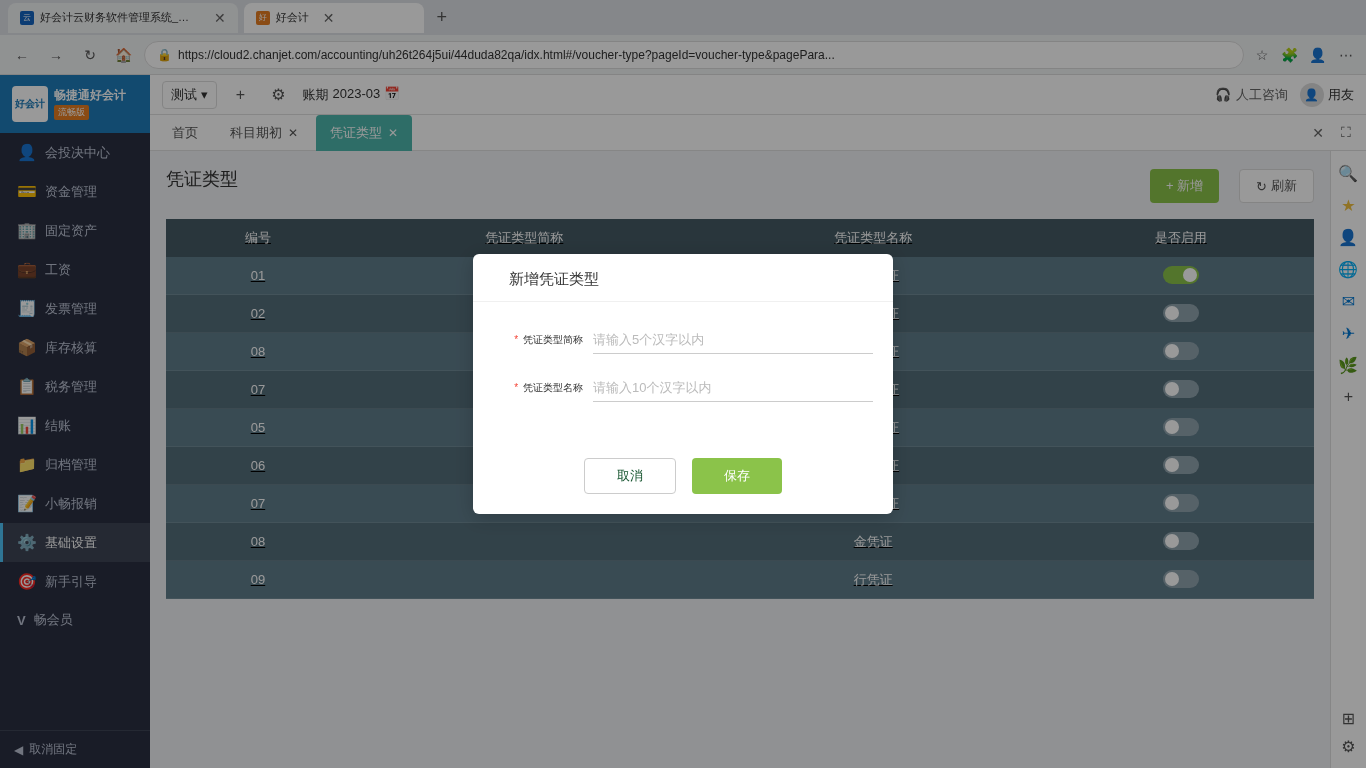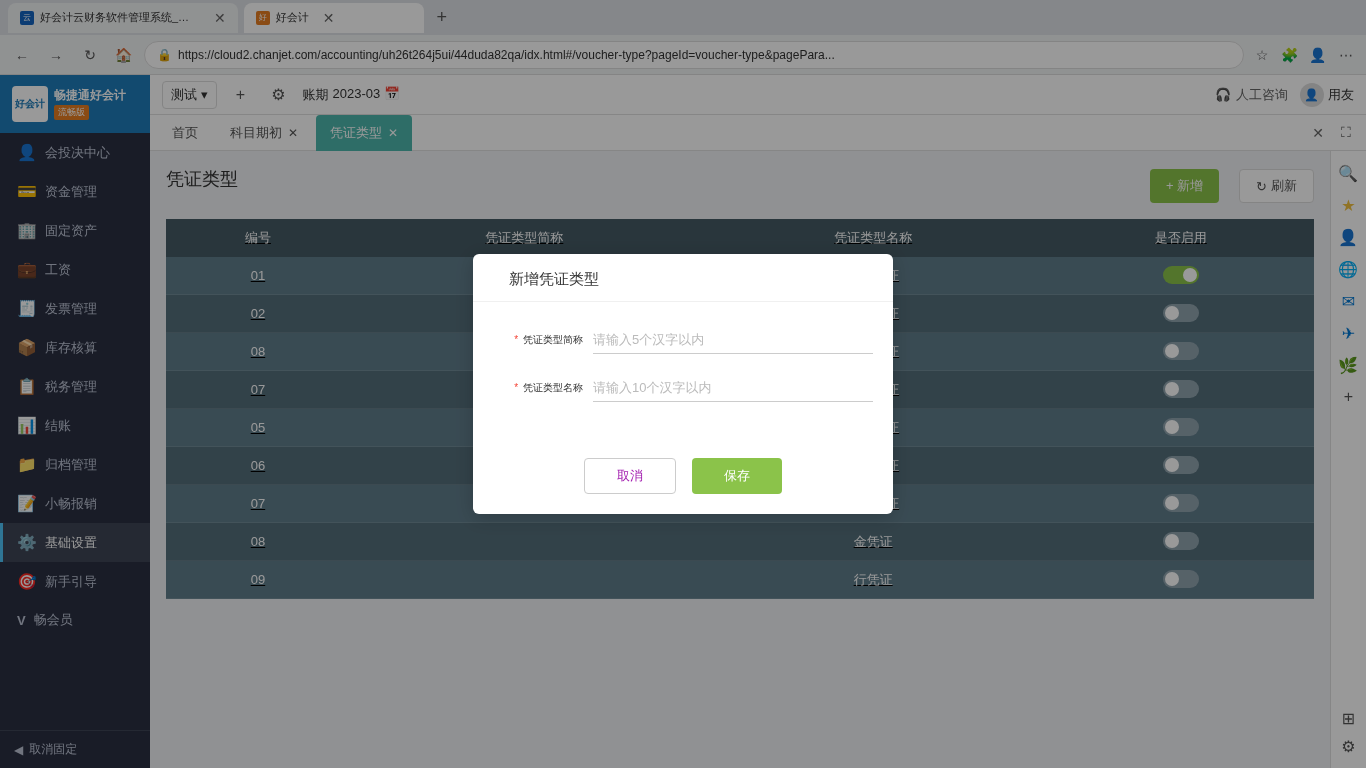--- a/index.html
+++ b/index.html
@@ -77,21 +77,21 @@
     .modal-overlay { position: fixed; top: 0; left: 0; width: 100%; height: 100%; background: rgba(0,0,0,0.4); display: flex; align-items: center; justify-content: center; z-index: 1000; }
     .modal { background: #fff; border-radius: 6px; width: 420px; box-shadow: 0 4px 20px rgba(0,0,0,0.2); }
     .modal-header { padding: 16px 36px 12px; border-bottom: 1px solid #f0f0f0; font-size: 15px; color: #333; font-weight: 500; }
     .modal-body { padding: 24px 20px; }
     .form-row { display: flex; align-items: center; margin-bottom: 20px; }
     .form-label { width: 100px; text-align: right; color: #333; font-size: 10px; padding-right: 10px; flex-shrink: 0; }
     .form-label .required { color: #f44336; margin-right: 2px; }
     .form-input { flex: 1; border: none; border-bottom: 1px solid #ccc; padding: 6px 0; font-size: 13px; color: #333; outline: none; }
     .form-input::placeholder { color: #bbb; }
     .modal-footer { padding: 12px 20px 20px; display: flex; justify-content: center; gap: 16px; }
-    .btn-cancel { background: #fff; border: 1px solid #ccc; color: #a21caf; padding: 8px 32px; border-radius: 4px; cursor: pointer; font-size: 13px; }
+    .btn-cancel { background: #fff; border: 1px solid #ccc; color: #14532d; padding: 8px 32px; border-radius: 4px; cursor: pointer; font-size: 13px; }
     .btn-save { background: #8bc34a; color: #fff; border: none; padding: 8px 32px; border-radius: 4px; cursor: pointer; font-size: 13px; }
 
     
     .tabs-window-controls { display: flex; gap: 4px; margin-left: auto; }
     .win-ctrl { width: 24px; height: 24px; display: flex; align-items: center; justify-content: center; cursor: pointer; color: #666; font-size: 14px; border-radius: 3px; }
 
     
     .content-wrapper { flex: 1; display: flex; flex-direction: column; overflow: hidden; position: relative; }
   </style>
 </head>

